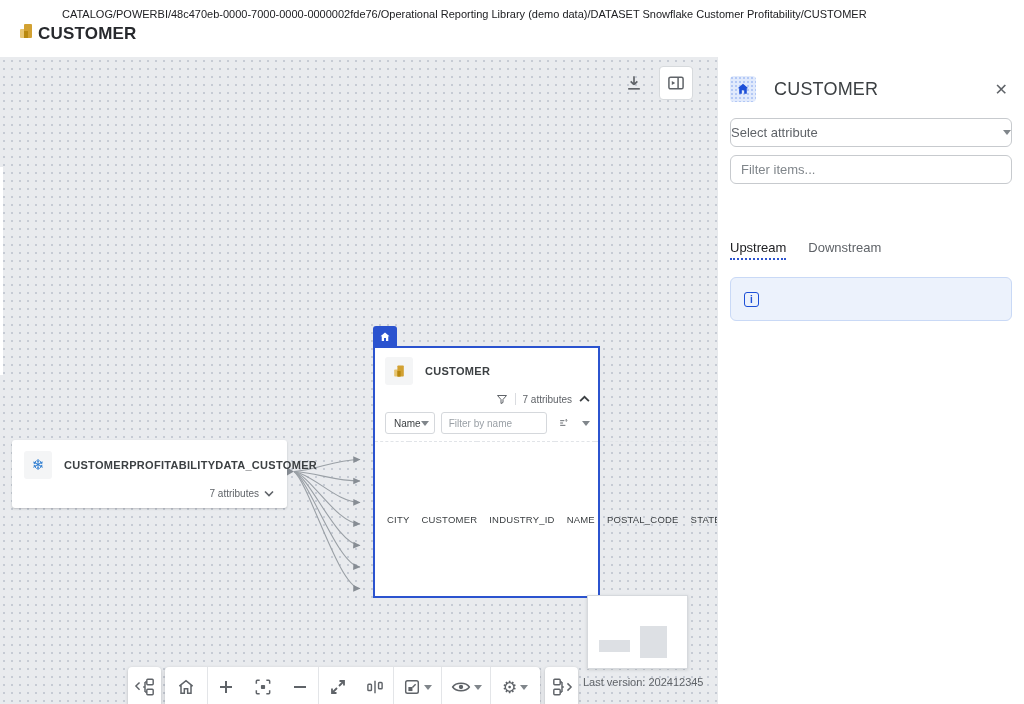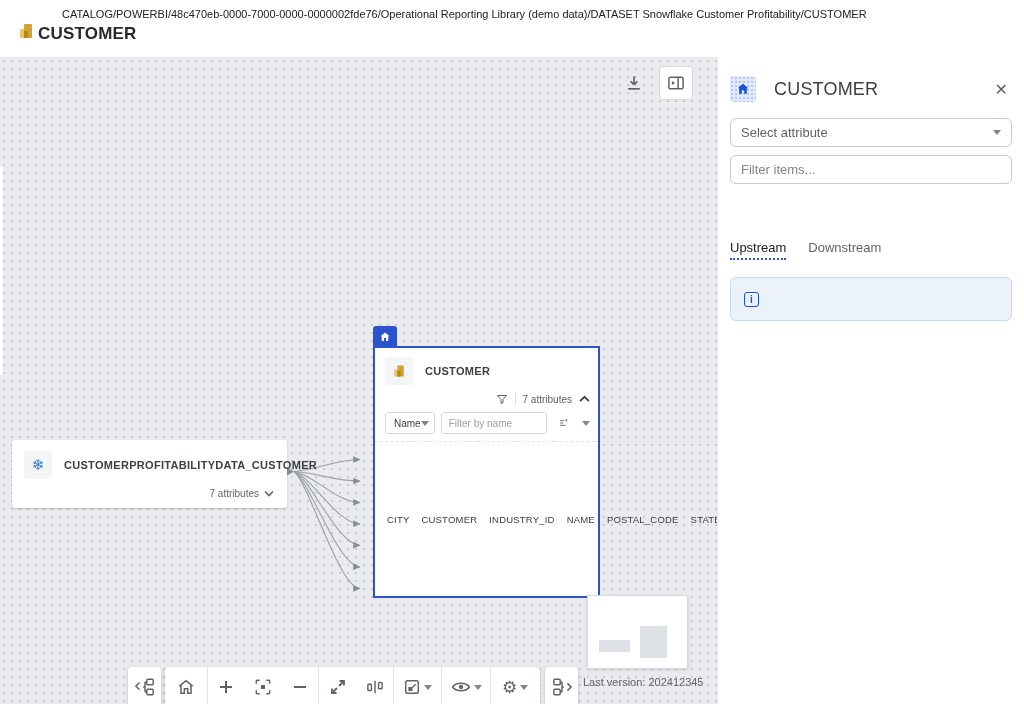--- a/index.html
+++ b/index.html
@@ -80,21 +80,21 @@
   
   .sidebar { position:absolute; left:717px; top:57px; width:307px; height:647px; background:#fff;
     border-left:1px solid #e7e9ec; z-index:5; padding:0 12px; }
   .sb-header { display:flex; align-items:center; margin-top:19px; }
   .sb-home-badge { width:26px; height:26px; border-radius:4px; background-color:#e1eafc;
     background-image:radial-gradient(circle, #b3c8f5 0.8px, rgba(0,0,0,0) 1px); background-size:4px 4px;
     display:flex; align-items:center; justify-content:center; }
   .sb-title { margin-left:18px; font-size:18px; font-weight:500; color:#3c4043; letter-spacing:.2px; flex:1; }
   .sb-close { font-size:16px; color:#5f6368; cursor:pointer; padding:2px 4px; }
   .sb-select { margin-top:16px; height:29px; border:1px solid #c7cace; border-radius:6px; display:flex;
-    align-items:center; justify-content:space-between; padding:0 10px; cursor:pointer; }
+    align-items:center; justify-content:space-between; padding:0 0; cursor:pointer; }
   .sb-select span { font-size:13px; color:#5f6368; }
   .sb-filter { margin-top:8px; height:29px; width:100%; border:1px solid #c7cace; border-radius:6px;
     padding:0 10px; font-size:13px; color:#3c4043; font-family:"Liberation Sans", sans-serif; }
   .sb-filter::placeholder { color:#80868b; }
   .sb-tabs { display:flex; gap:22px; margin-top:24px; }
   .sb-tab { font-size:13px; color:#5f6368; cursor:pointer; padding-bottom:3px;margin-top:32px; }
   .sb-tab.active { color:#202124; font-weight:500; border-bottom:2px dotted #2b53cf; }
   .info-box { margin-top:17px; background:#ecf2fc; border:1px solid #c9d9f6; border-radius:6px;
     padding:13px 14px 13px 13px; display:flex; gap:10px; }
   .info-icon { width:15px; height:15px; border:1.5px solid #1d4fd7; border-radius:3px; color:#1d4fd7;

